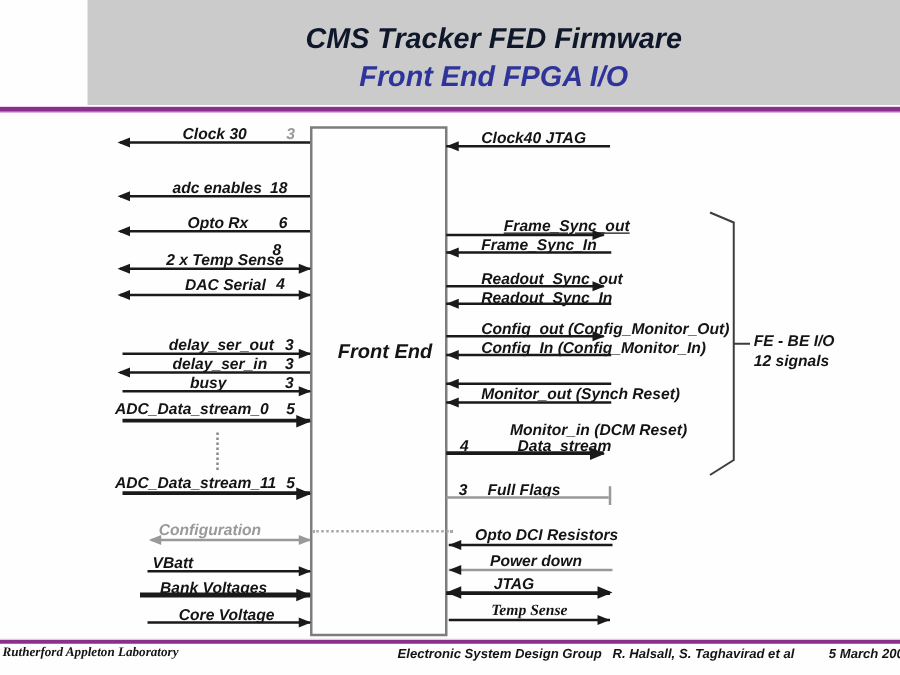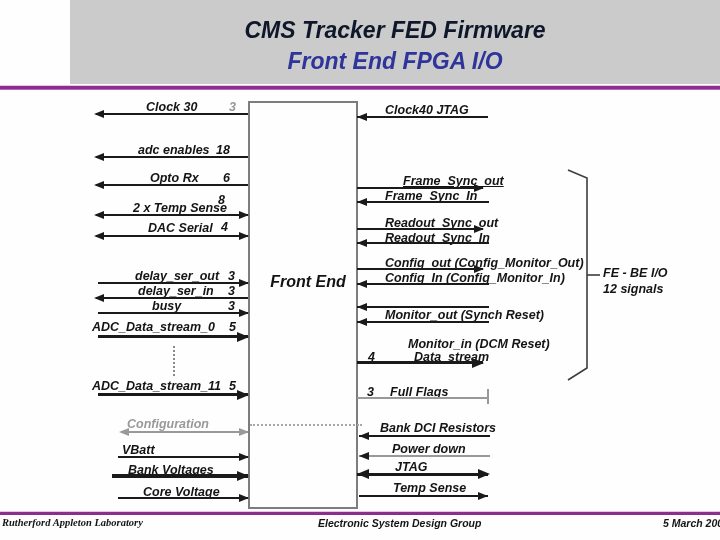--- a/index.html
+++ b/index.html
@@ -211,49 +211,50 @@
   </div>
 
   <div>
     <span class="lbl" style="left:367px;top:385px;">3</span>
     <span class="lbl" style="left:390px;top:385px;">Full Flags</span>
     <div class="hl g" style="left:357px;top:397px;width:130px;"></div>
     <div class="tbar" style="left:487px;top:389px;height:15px;"></div>
   </div>
 
   <div>
-    <span class="lbl" style="left:380px;top:421px;">Bank DCI Resistors</span>
+    <span class="lbl" style="left:380px;top:421px;">Opto DCI Resistors</span>
     <div class="hl" style="left:359px;top:435px;width:131px;"></div>
     <div class="ah l" style="left:359px;top:432px;"></div>
   </div>
 
   <div>
     <span class="lbl" style="left:392px;top:442px;">Power down</span>
     <div class="hl g" style="left:359px;top:455px;width:131px;"></div>
     <div class="ah l" style="left:359px;top:452px;"></div>
   </div>
 
   <div>
     <span class="lbl" style="left:395px;top:460px;">JTAG</span>
     <div class="hl th" style="left:357px;top:473px;width:131px;"></div>
     <div class="ah l big" style="left:357px;top:469px;"></div>
     <div class="ah r big" style="left:478px;top:469px;"></div>
   </div>
 
   <div>
-    <span class="lbl" style="left:393px;top:481px;">Temp Sense</span>
+    <span class="lbl" style="left:393px;top:481px;font-family:Liberation Serif, serif;">Temp Sense</span>
     <div class="hl" style="left:359px;top:495px;width:129px;"></div>
     <div class="ah r" style="left:478px;top:492px;"></div>
   </div>
 
   <svg class="bracket-svg" width="120" height="225" viewBox="0 0 120 225">
     <polyline points="10,8 29,16 29,206 10,218" fill="none" stroke="#3d3d3d" stroke-width="1.6"></polyline>
     <line x1="29" y1="113" x2="42" y2="113" stroke="#3d3d3d" stroke-width="1.6"></line>
   </svg>
   <span class="lbl" style="left:603px;top:266px;">FE - BE I/O</span>
   <span class="lbl" style="left:603px;top:282px;">12 signals</span>
 
   <div class="divider" style="top:511px;height:4px;"></div>
   <span class="foot" style="left:2px;font-family:Liberation Serif, serif;">Rutherford Appleton Laboratory</span>
   <span class="foot" style="left:318px;">Electronic System Design Group</span>
+  <span class="foot" style="left:490px;">R. Halsall, S. Taghavirad et al</span>
   <span class="foot" style="left:663px;">5 March 2003</span>
 
 </div>
 
 </body></html>

